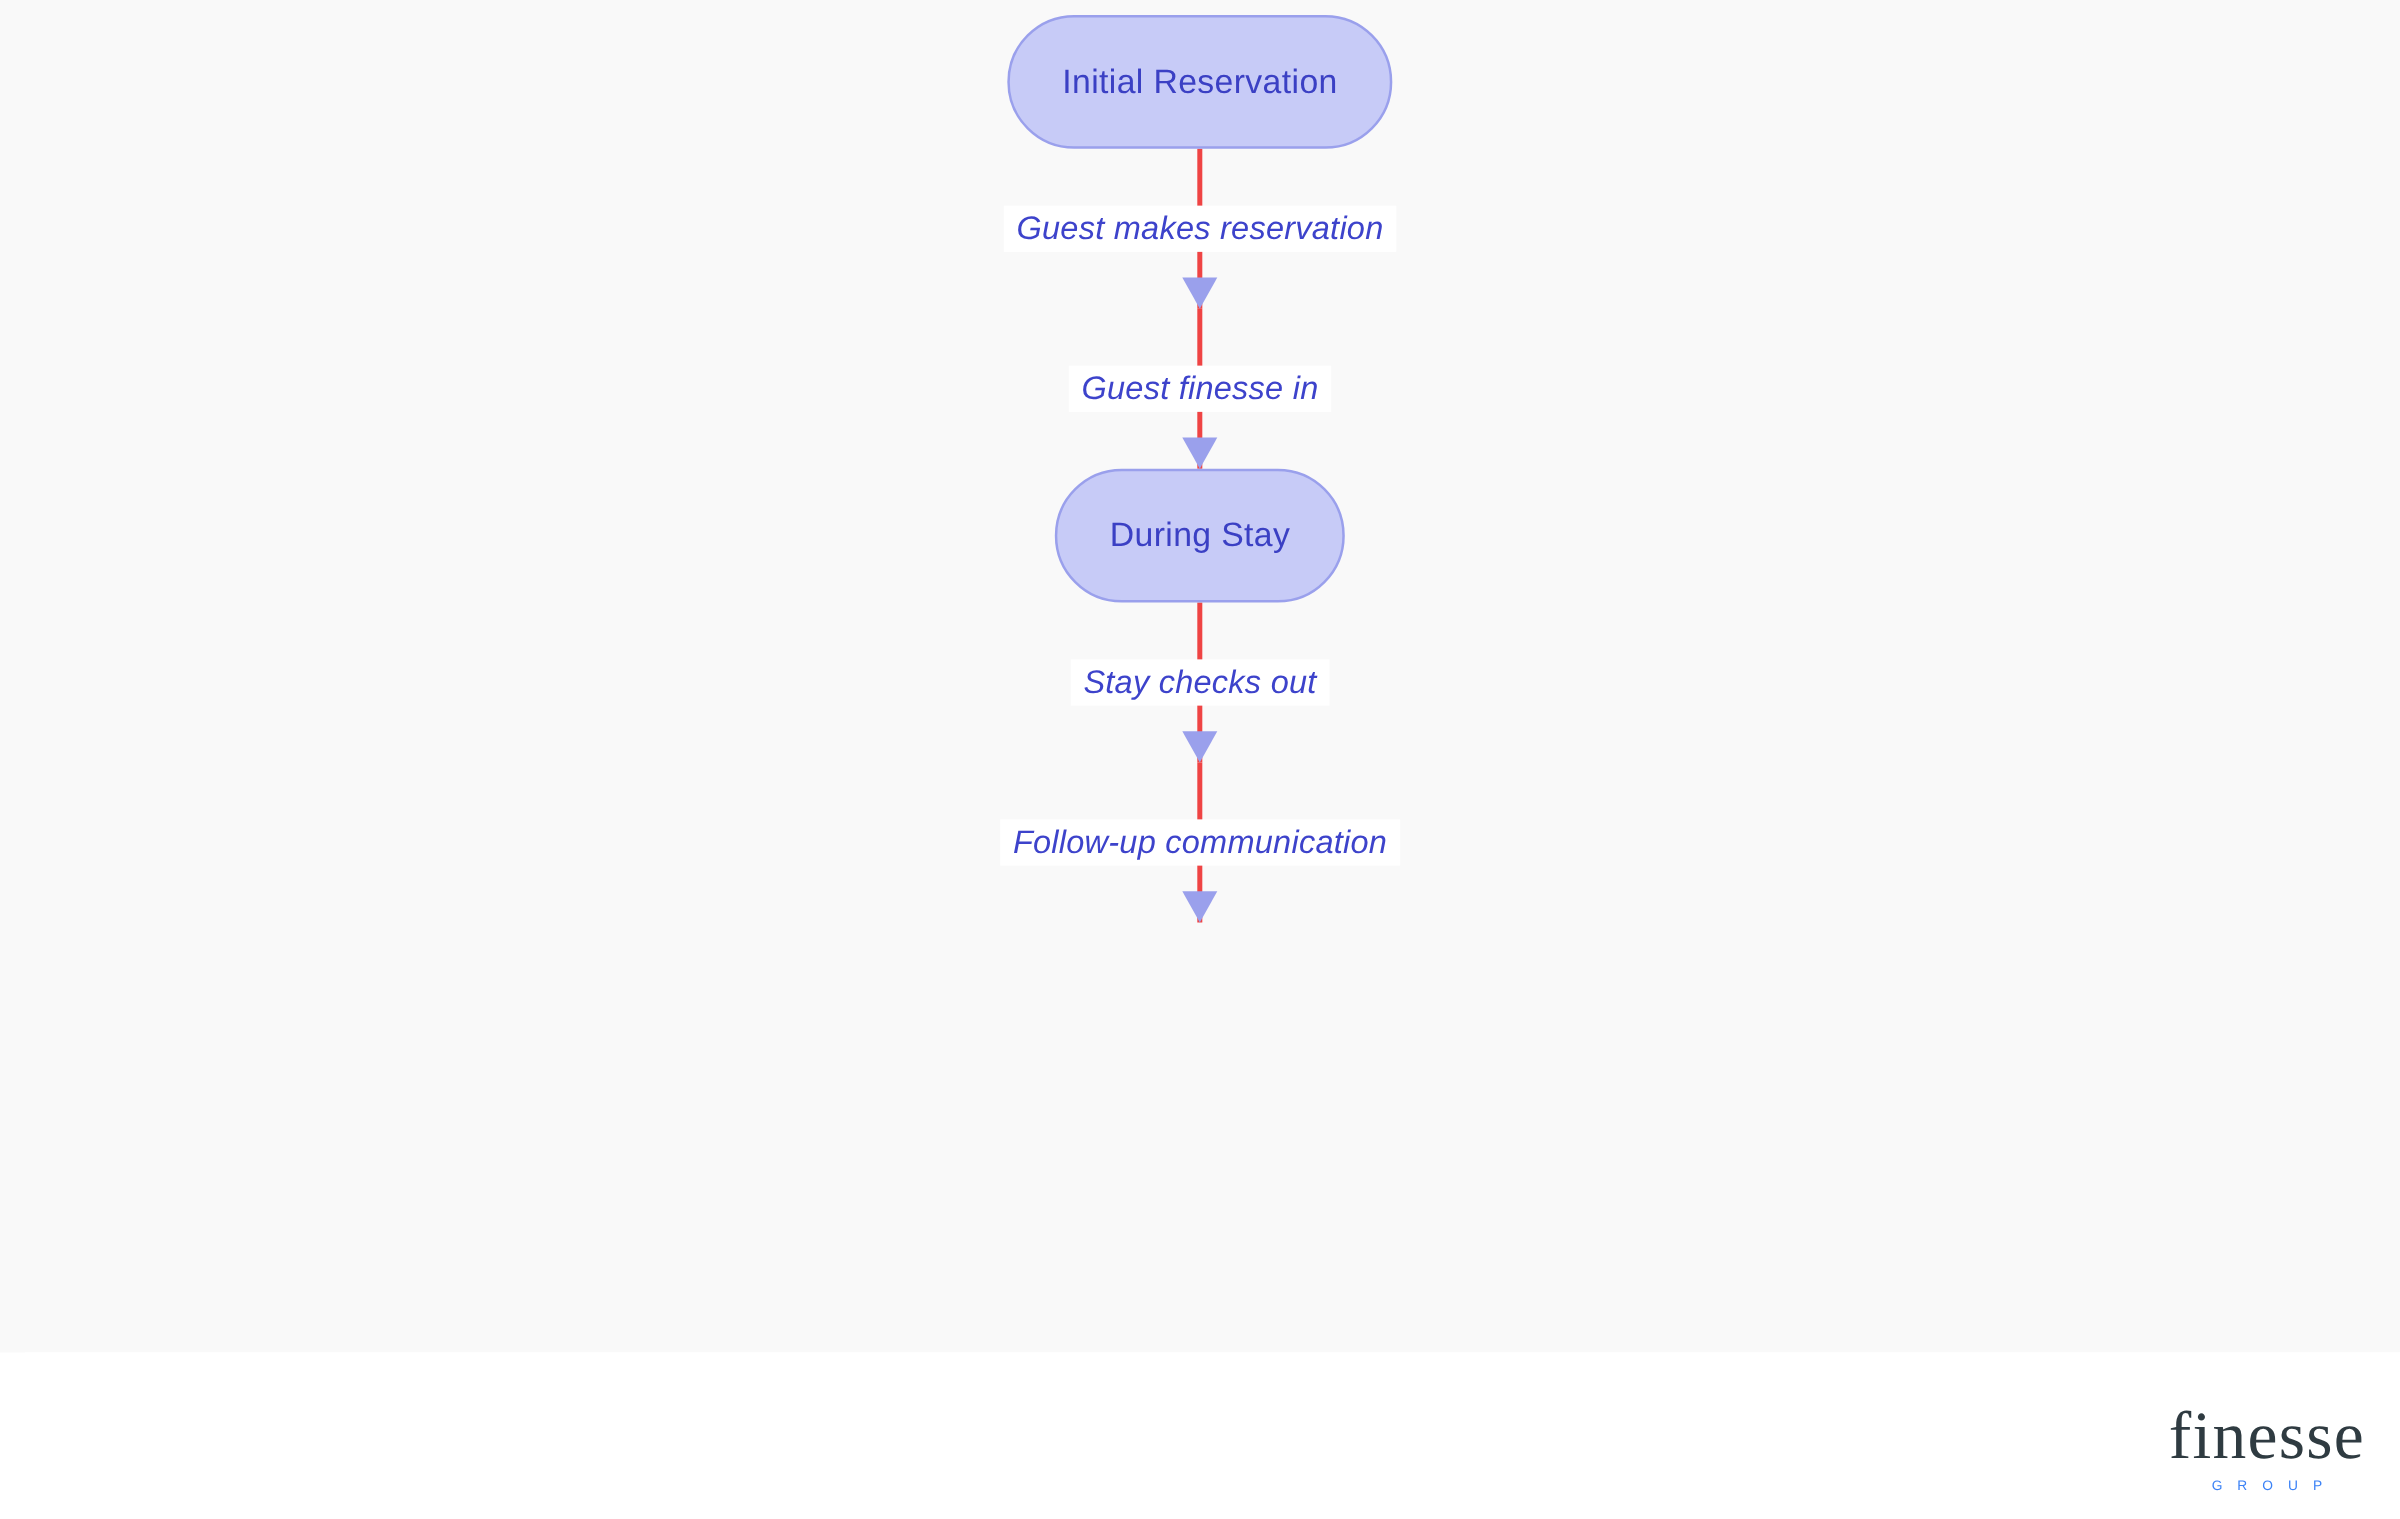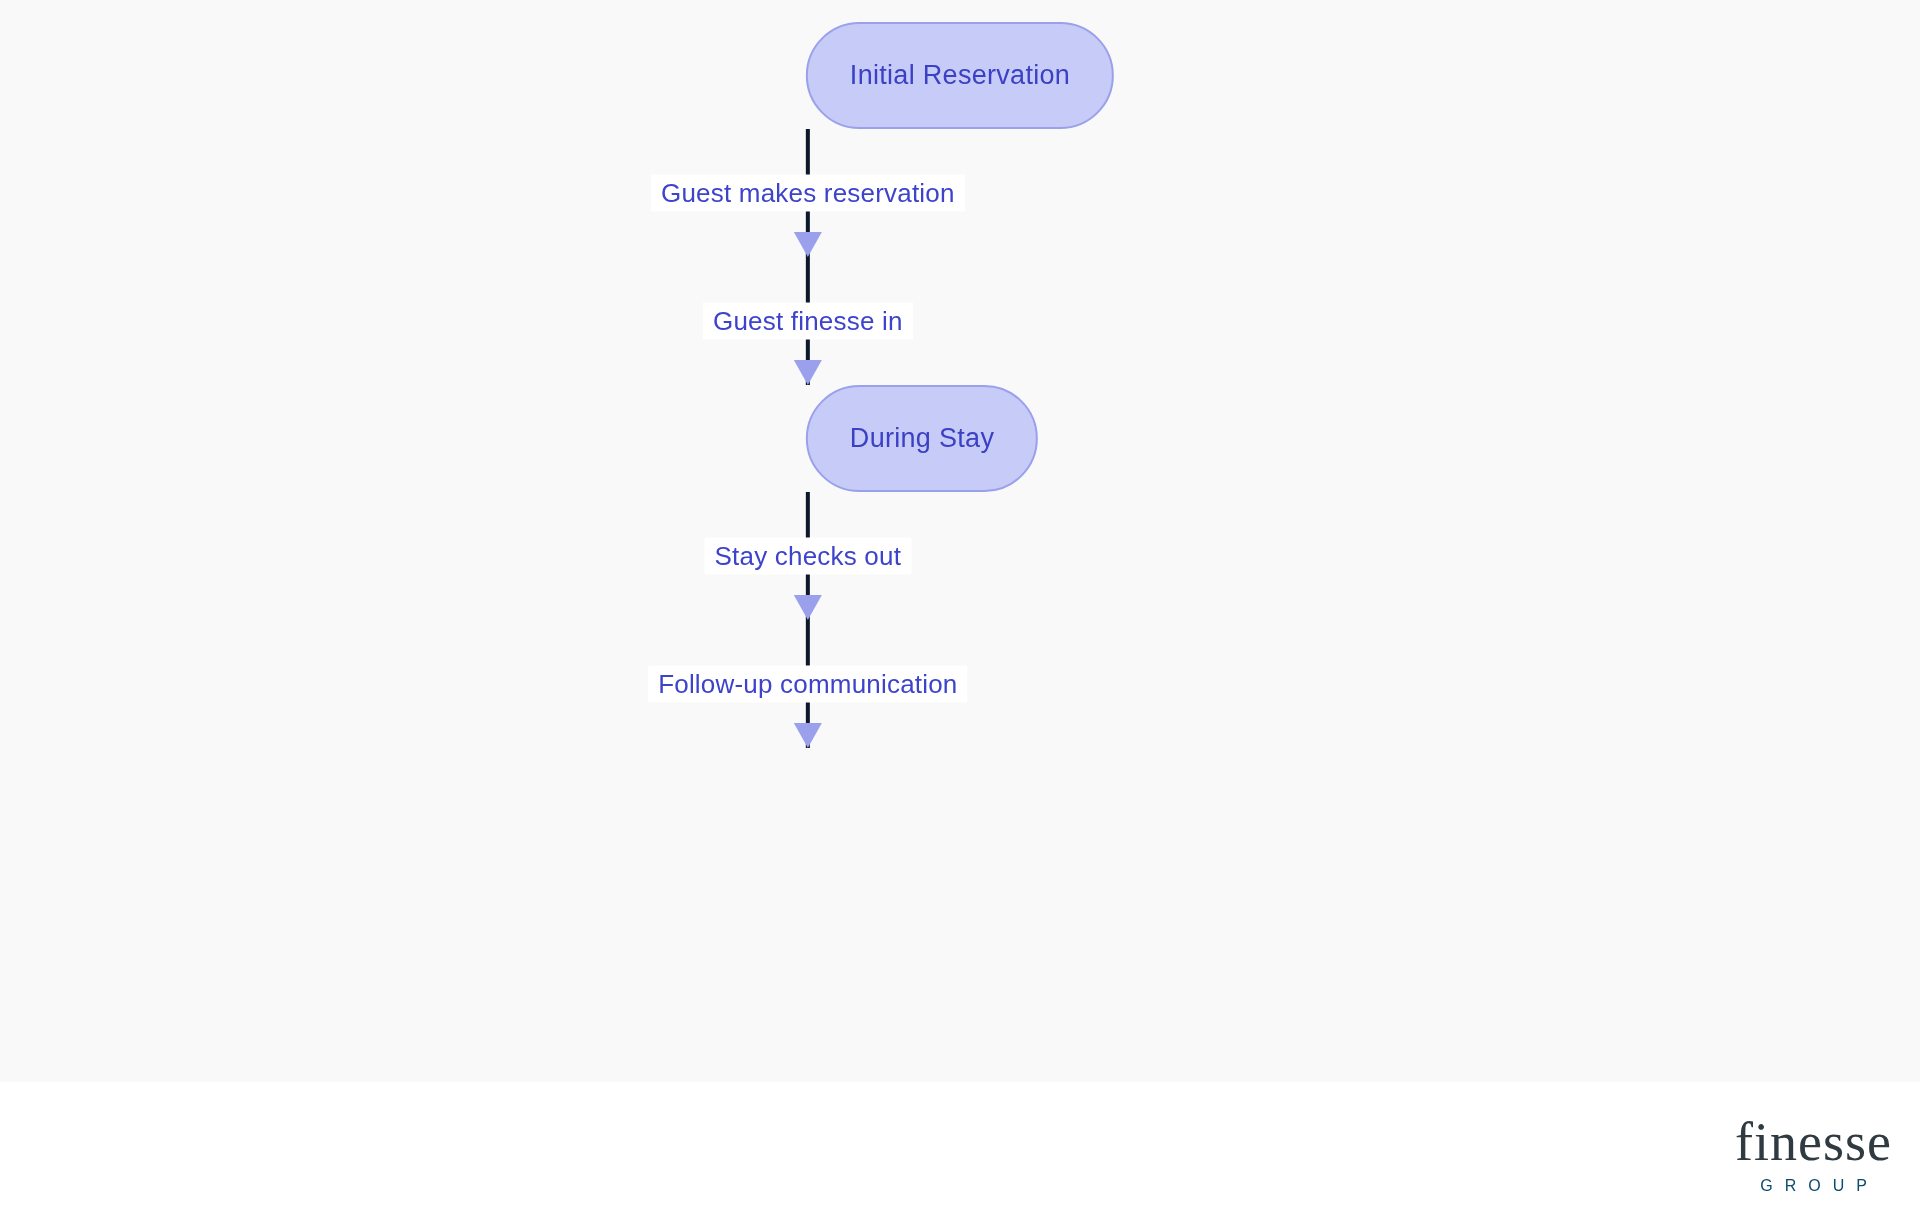--- a/index.html
+++ b/index.html
@@ -9,47 +9,48 @@
     background: #ffffff;
     font-family: "Liberation Sans", sans-serif;
   }
   .canvas {
     position: relative;
     width: 1920px; height: 1082px;
     background: #f9f9f9;
   }
   .flow {
     position: absolute;
-    left: 50%; top: 22px;
+    left: 50%; top: 12px;
     transform: translateX(-50%);
     display: flex;
     flex-direction: column;
-    align-items: flex-start;
+    align-items: center;
   }
   .node {
     height: 107px;
     border-radius: 54px;
     background: #c7cbf7;
     border: 2px solid #9aa0ec;
     color: #3b40c4;
     font-size: 27px;
     letter-spacing: 0.3px;
     display: flex;
     align-items: center;
     justify-content: center;
     padding: 0 42px;
     white-space: nowrap;
     z-index: 2;
   }
   .connector {
     position: relative;
     width: 4px;
     height: 128px;
-    background: #0f172a;
+    background: #ef4444;
     z-index: 1;
+    font-style: italic;
   }
   .arrowhead {
     position: absolute;
     bottom: 0;
     left: 50%;
     transform: translateX(-50%);
     width: 0; height: 0;
     border-left: 14px solid transparent;
     border-right: 14px solid transparent;
     border-top: 25px solid #9aa0ec;
@@ -81,22 +82,22 @@
     font-family: "Liberation Serif", "DejaVu Serif", serif;
     font-size: 54px;
     font-weight: 400;
     color: #2f3b41;
     line-height: 1.0;
     letter-spacing: 1px;
   }
   .logo-sub {
     margin-top: 8px;
     font-family: "Liberation Sans", sans-serif;
-    font-size: 16px;
-    color: #0c4a6e;
+    font-size: 11px;
+    color: #3b82f6;
     letter-spacing: 12px;
     text-indent: 12px;
   }
 </style>
 </head>
 <body>
 
 <div class="canvas">
   <div class="flow">
 

